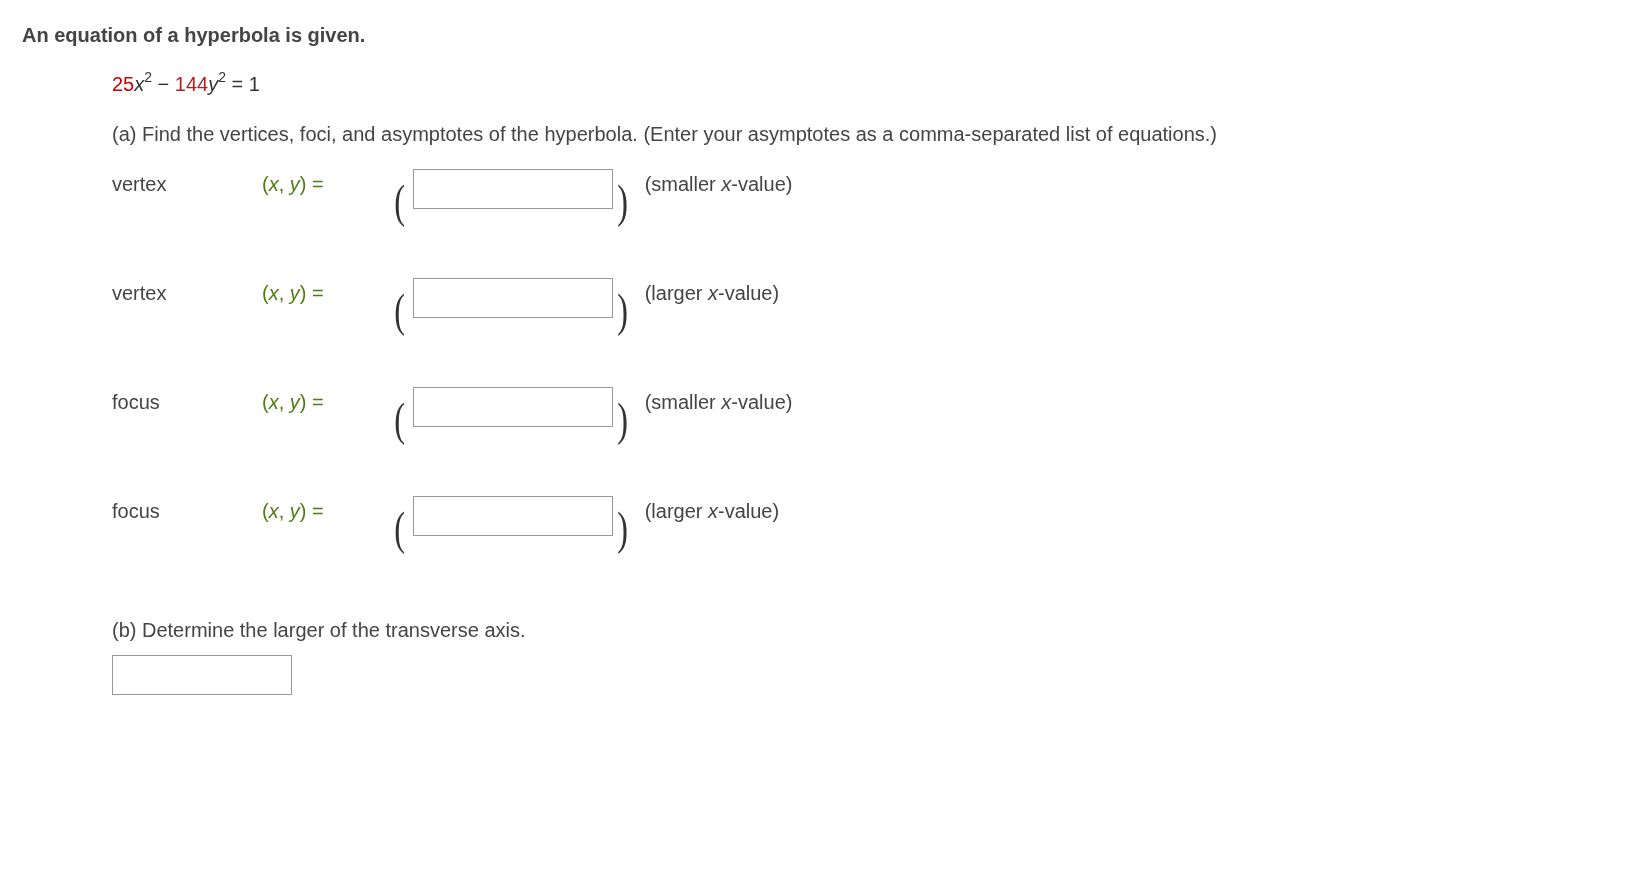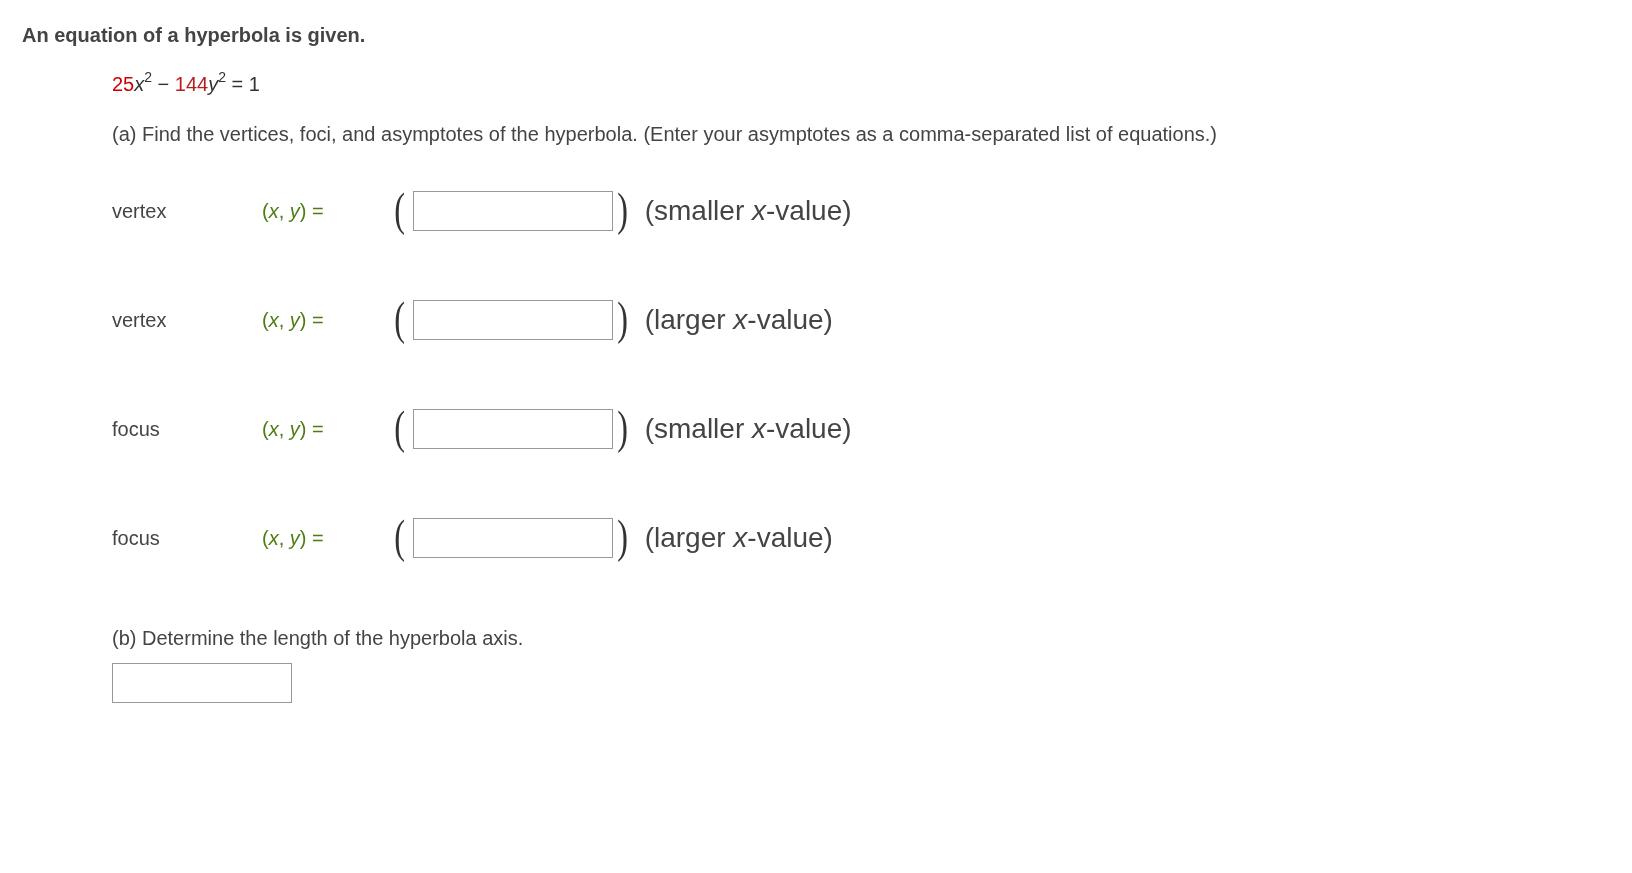--- a/index.html
+++ b/index.html
@@ -38,32 +38,32 @@
       position: relative;
       top: -1px;
     }
     .equation i {
       font-style: italic;
     }
     .indent {
       margin-left: 90px;
     }
     .part-a-prompt {
-      margin-bottom: 28px;
+      margin-bottom: 20px;
       color: #444;
     }
     .rows {
       display: flex;
       flex-direction: column;
       gap: 40px;
       margin-bottom: 50px;
     }
     .row {
       display: flex;
-      align-items: center;
+      align-items: flex-start;
     }
     .row-label {
       width: 150px;
       color: #444;
     }
     .xy {
       width: 130px;
       font-style: normal;
       color: #4d7c0f;
     }
@@ -98,21 +98,21 @@
     }
     input.asymptote-input {
       width: 180px;
     }
     input.transverse-input {
       width: 180px;
       margin-top: 10px;
     }
     .hint {
       color: #444;
-      font-size: 28px;
+      font-size: 20px;
     }
     .hint i {
       font-style: italic;
     }
     .part-b-prompt {
       margin-bottom: 0;
       color: #444;
     }
   </style>
 </head>
@@ -161,15 +161,15 @@
       <span class="xy"><span>(</span><i>x</i><span>, </span><i>y</i><span>) = </span></span>
       <span class="paren open">(</span>
       <input type="text" style="">
       <span class="paren close">)</span>
       <span class="hint"><span>(larger </span><i>x</i><span>-value)</span></span>
     </div>
 
 
   </div>
 
-  <div class="part-b-prompt">(b) Determine the length of the hyperbola axis.</div>
+  <div class="part-b-prompt">(b) Determine the larger of the transverse axis.</div>
   <input type="text" class="transverse-input" style="">
 </div>
 
 </body></html>

